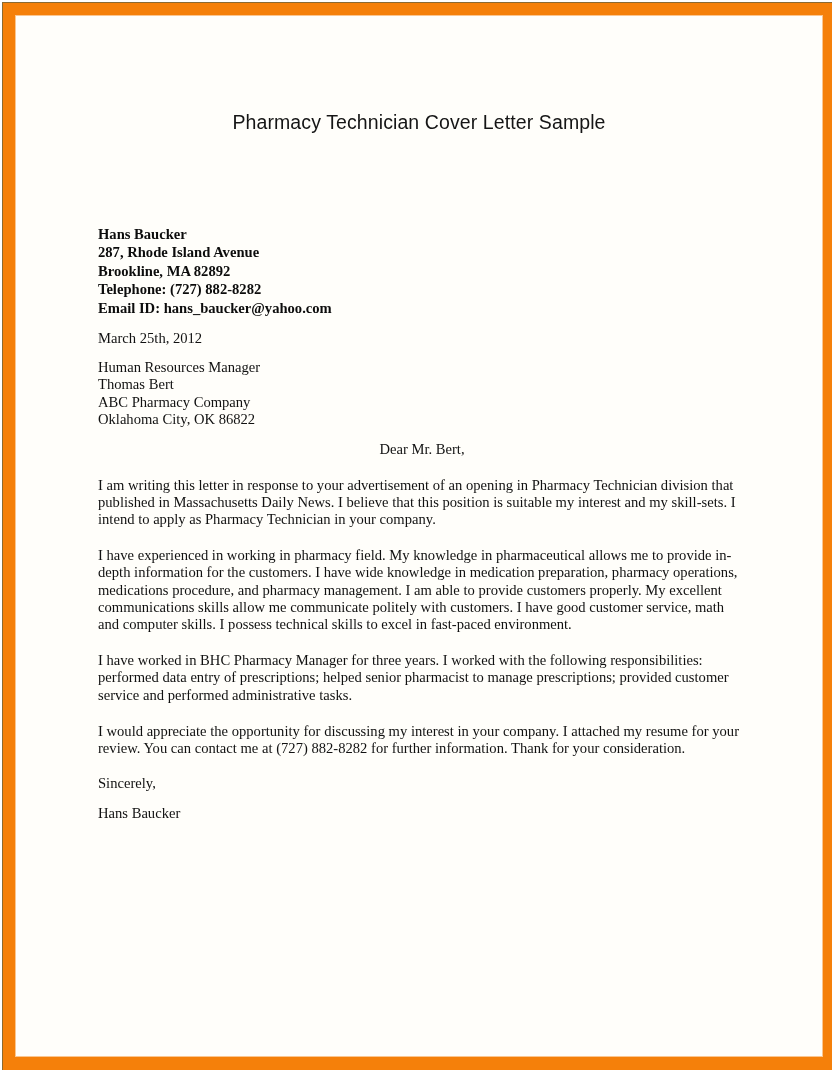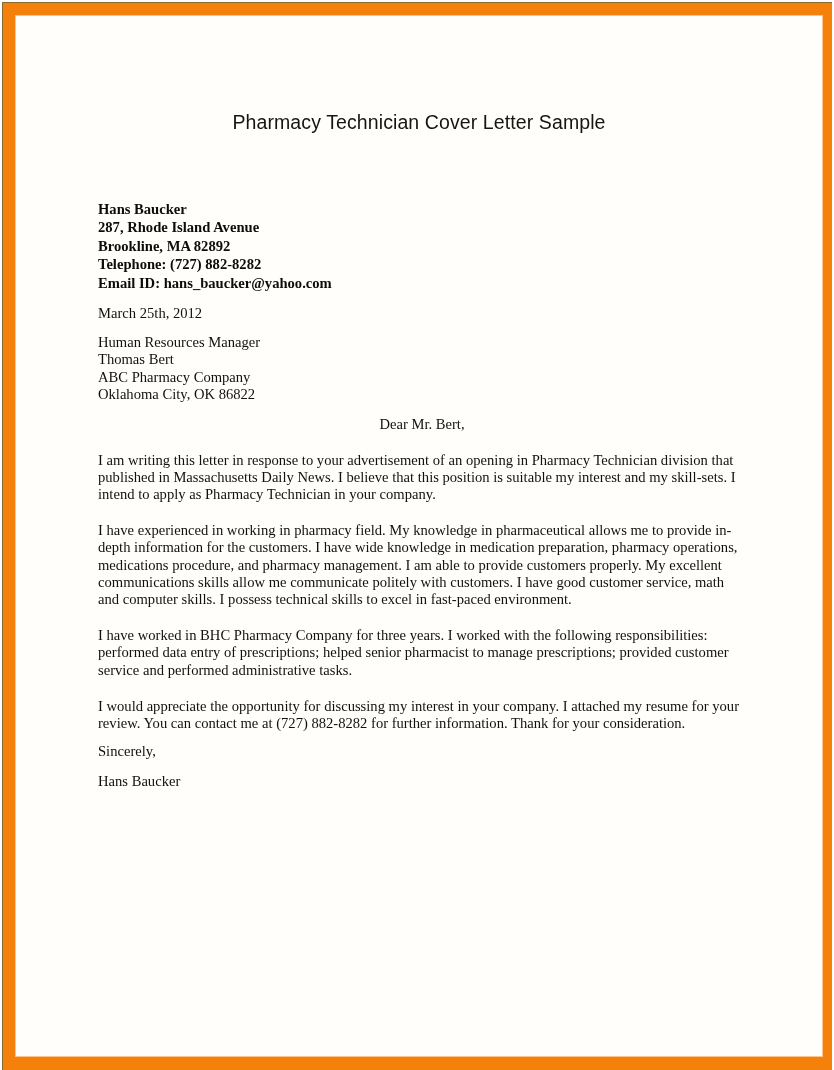--- a/index.html
+++ b/index.html
@@ -57,21 +57,21 @@
     font-family: "Liberation Sans", sans-serif;
     font-size: 19.5px;
     font-weight: 400;
     color: #151515;
     letter-spacing: 0.1px;
   }
 
   .letter-body {
     position: absolute;
     left: 82px;
-    top: 184px;
+    top: 209px;
     width: 648px;
     color: #111111;
   }
 
   .sender-block {
     font-weight: bold;
     font-size: 14.6px;
     line-height: 18.4px;
     color: #0c0c0c;
     margin-bottom: 0;
@@ -106,21 +106,21 @@
     font-size: 14.6px;
     line-height: 17.2px;
     margin-top: 19px;
     text-align: left;
     color: #111111;
   }
 
   .closing {
     font-size: 14.6px;
     line-height: 17px;
-    margin-top: 11px;
+    margin-top: 18px;
   }
 
   .signature {
     font-size: 14.6px;
     line-height: 17px;
     margin-top: 13px;
   }
 </style>
 </head>
 <body>
@@ -149,21 +149,21 @@
           <div>ABC Pharmacy Company</div>
           <div>Oklahoma City, OK 86822</div>
         </div>
 
         <div class="salutation">Dear Mr. Bert,</div>
 
         <div class="para">I am writing this letter in response to your advertisement of an opening in Pharmacy Technician division that published in Massachusetts Daily News. I believe that this position is suitable my interest and my skill-sets. I intend to apply as Pharmacy Technician in your company.</div>
 
         <div class="para">I have experienced in working in pharmacy field. My knowledge in pharmaceutical allows me to provide in-depth information for the customers. I have wide knowledge in medication preparation, pharmacy operations, medications procedure, and pharmacy management. I am able to provide customers properly. My excellent communications skills allow me communicate politely with customers. I have good customer service, math and computer skills. I possess technical skills to excel in fast-paced environment.</div>
 
-        <div class="para">I have worked in BHC Pharmacy Company for three years. I worked with the following responsibilities: performed data entry of prescriptions; helped senior pharmacist to manage prescriptions; provided customer service and performed administrative tasks.</div>
+        <div class="para">I have worked in BHC Pharmacy Manager for three years. I worked with the following responsibilities: performed data entry of prescriptions; helped senior pharmacist to manage prescriptions; provided customer service and performed administrative tasks.</div>
 
         <div class="para">I would appreciate the opportunity for discussing my interest in your company. I attached my resume for your review. You can contact me at (727) 882-8282 for further information. Thank for your consideration.</div>
 
         <div class="closing">Sincerely,</div>
 
         <div class="signature">Hans Baucker</div>
 
       </div>
     </div>
   </div>

